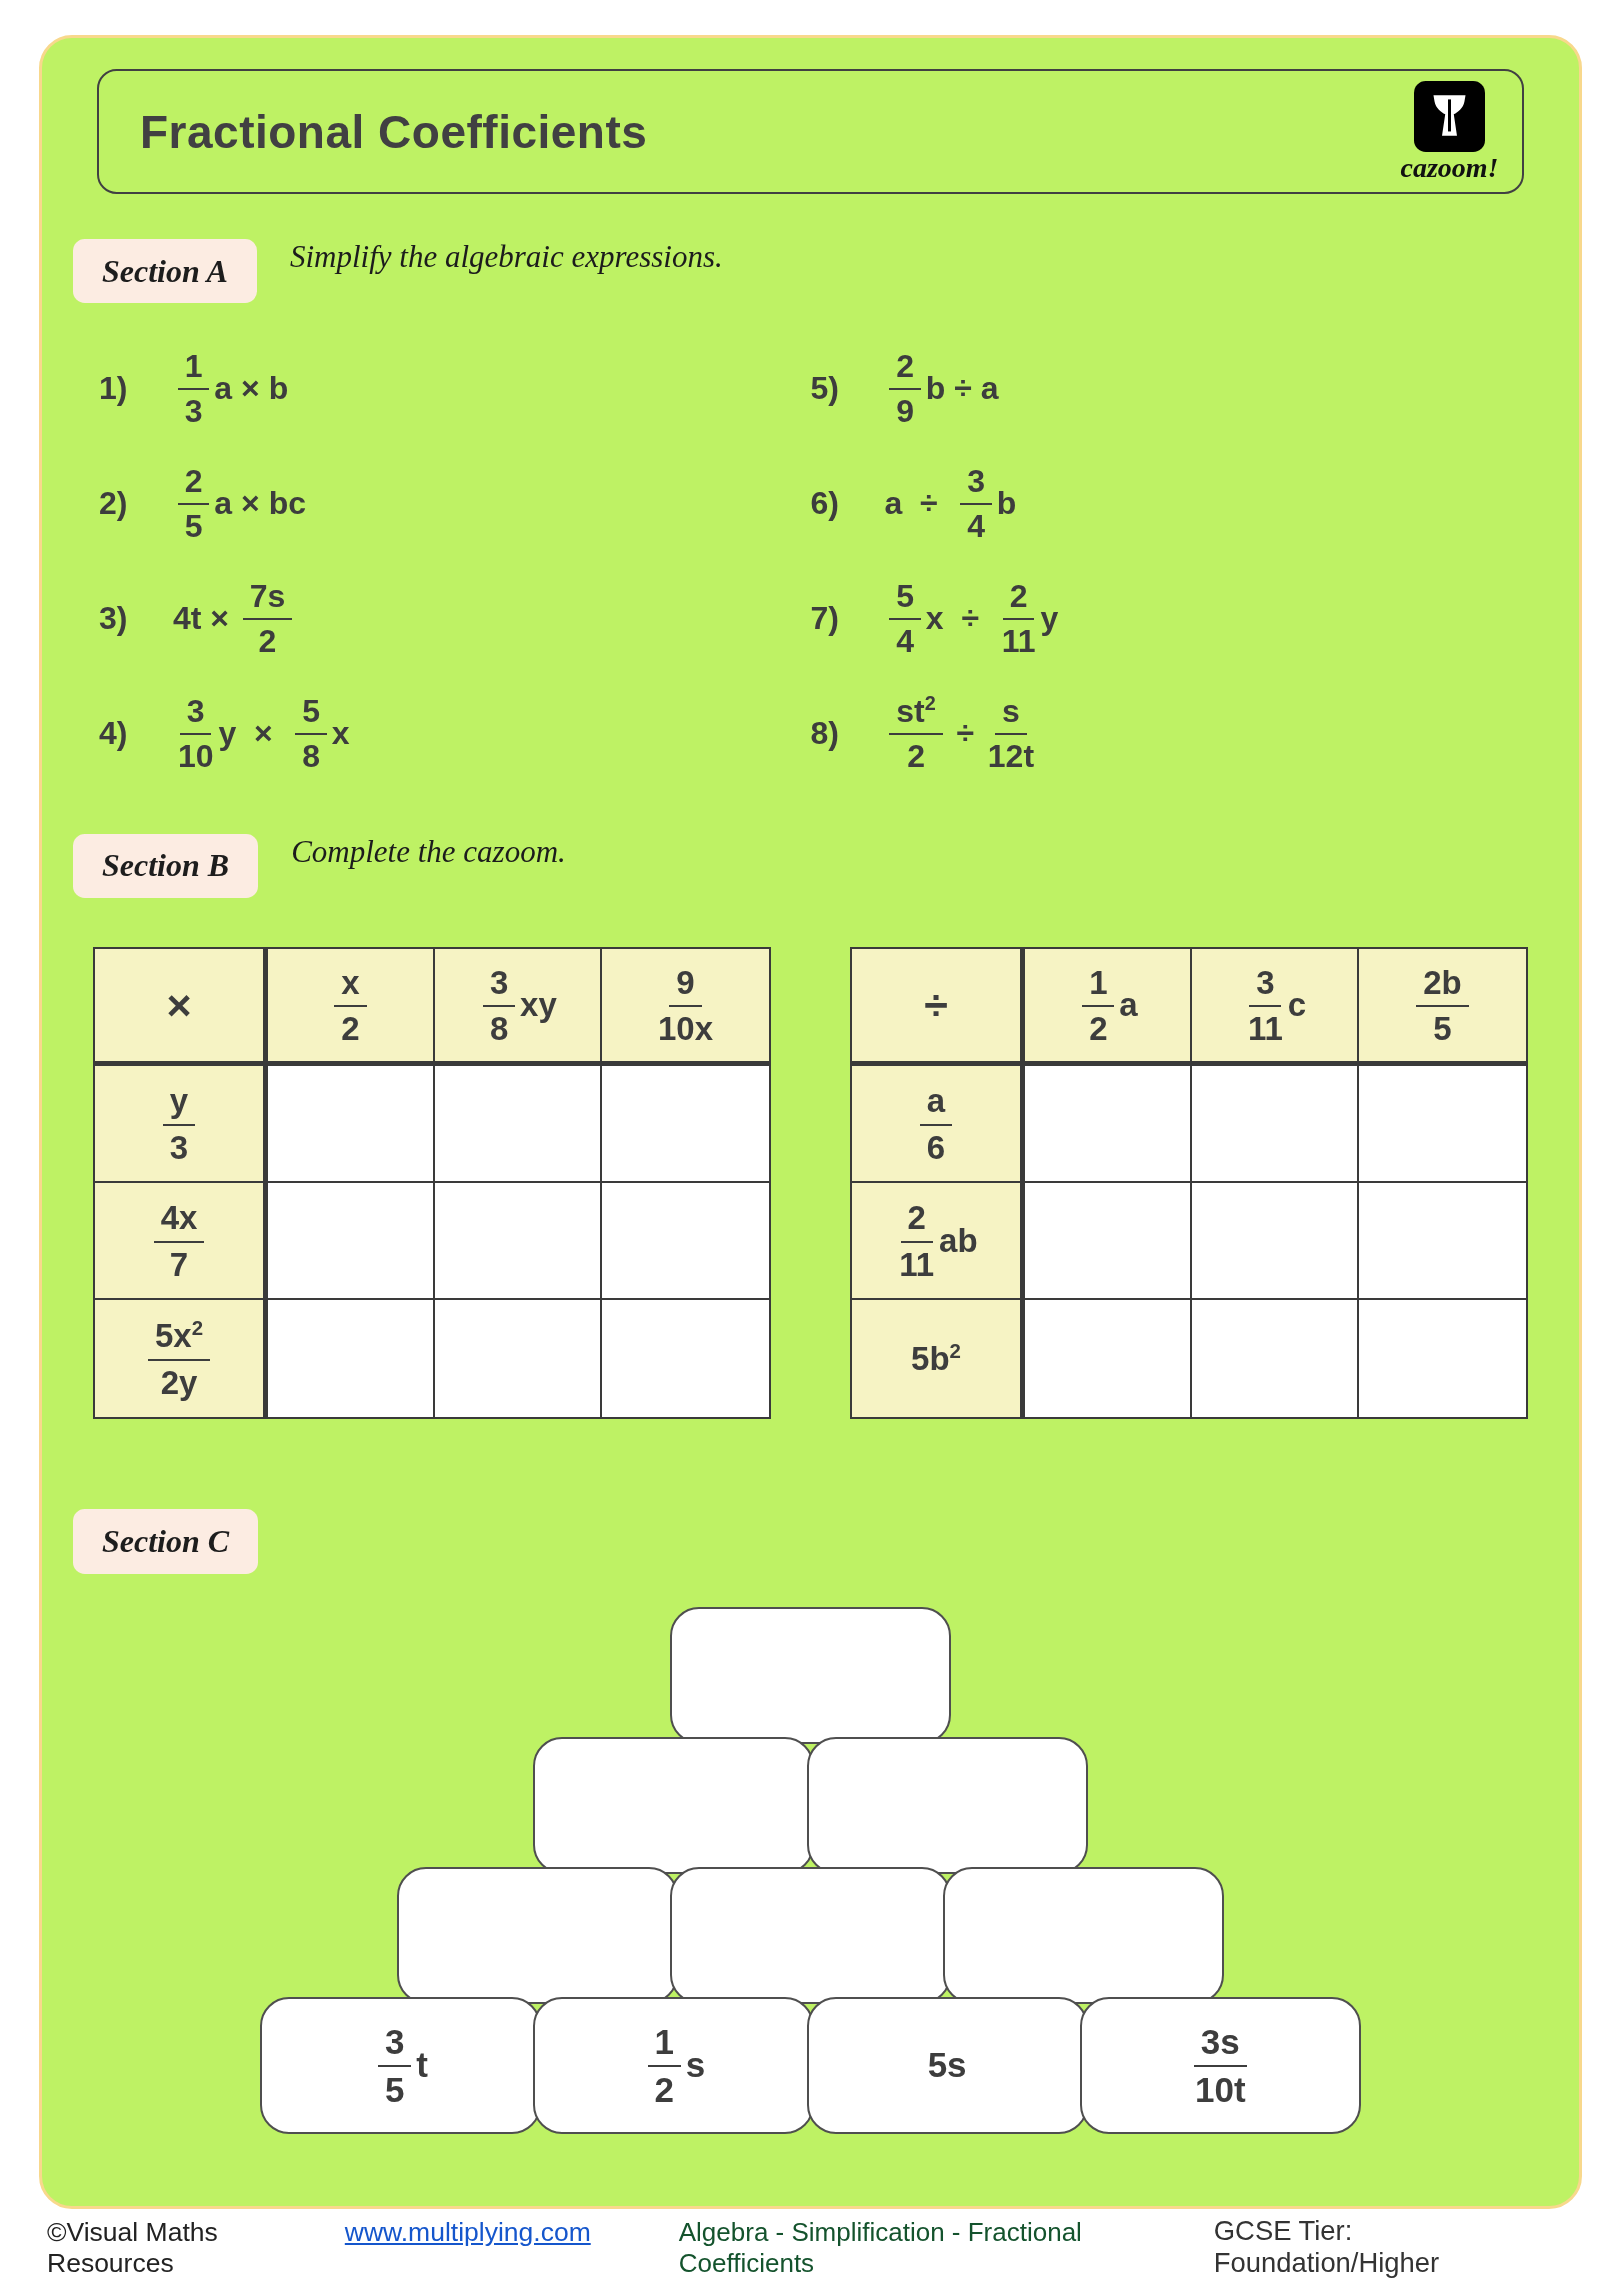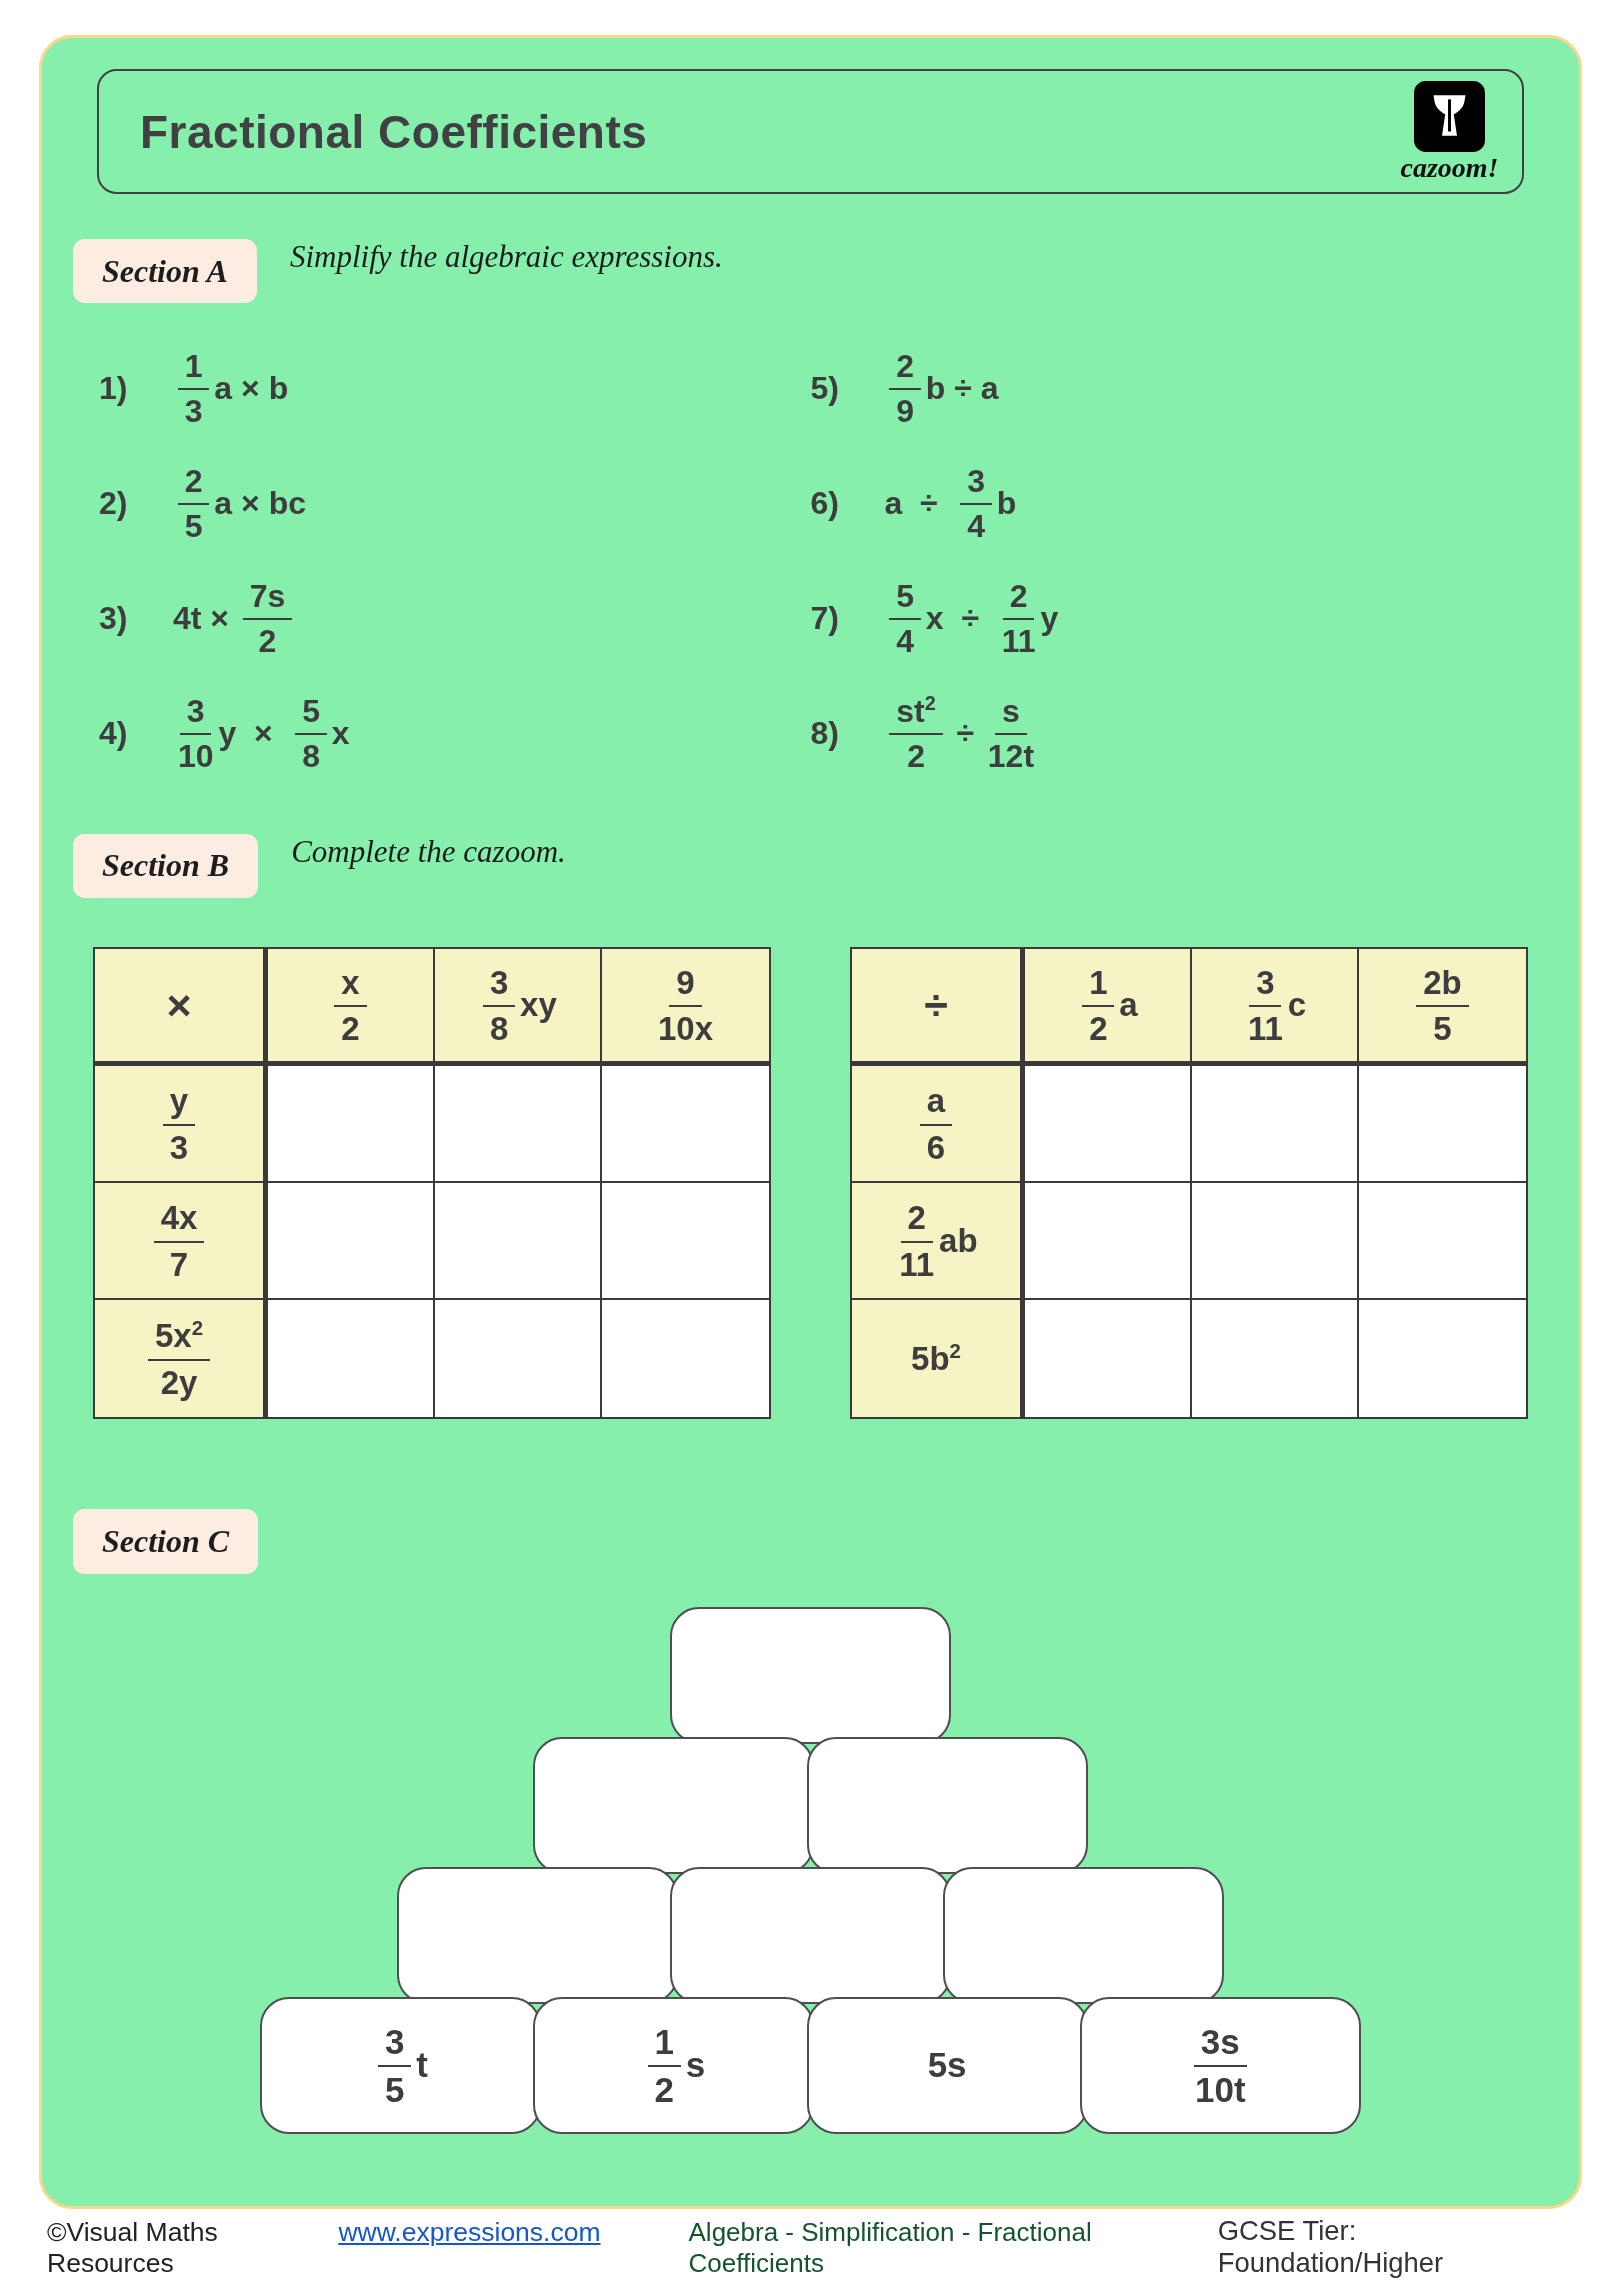--- a/index.html
+++ b/index.html
@@ -3,21 +3,21 @@
 <meta charset="utf-8">
 <style>
   html,body{margin:0;padding:0;}
   body{
     width:1621px;height:2293px;position:relative;background:#ffffff;
     font-family:"Liberation Sans",sans-serif;color:#3d3d3d;overflow:hidden;
   }
   .sheet{
     position:absolute;left:39px;top:35px;width:1543px;height:2174px;
     border:3.9px solid var(--border_accent,#f8d88c);border-radius:33px;
-    box-sizing:border-box;padding-top:31px;background:#86efac;
+    box-sizing:border-box;padding-top:31px;background:#bef264;
   }
   
   .header-box{
     margin:0 55px;height:125px;border:2.9px solid #414042;border-radius:19.6px;
     display:flex;justify-content:space-between;align-items:center;
     padding:0 23.5px 0 41px;box-sizing:border-box;
   }
   .title{font-size:46px;font-weight:700;color:#414042;letter-spacing:0.5px;}
   .logo{display:flex;flex-direction:column;align-items:center;line-height:1;}
   .logo-icon{width:71px;height:71px;background:#000;border-radius:11.8px;
@@ -392,18 +392,18 @@
           </span>
       </div>
     </div>
   </div>
 
 </div>
 
 <div class="footer">
   <div class="footer-left">
     <div class="copyright">©Visual Maths Resources</div>
-    <a class="site-link" href="#">www.expressions.com</a>
+    <a class="site-link" href="#">www.multiplying.com</a>
   </div>
   <div class="footer-center">Algebra - Simplification - Fractional Coefficients</div>
   <div class="footer-right">GCSE Tier: Foundation/Higher</div>
 </div>
 
 
 </body></html>

